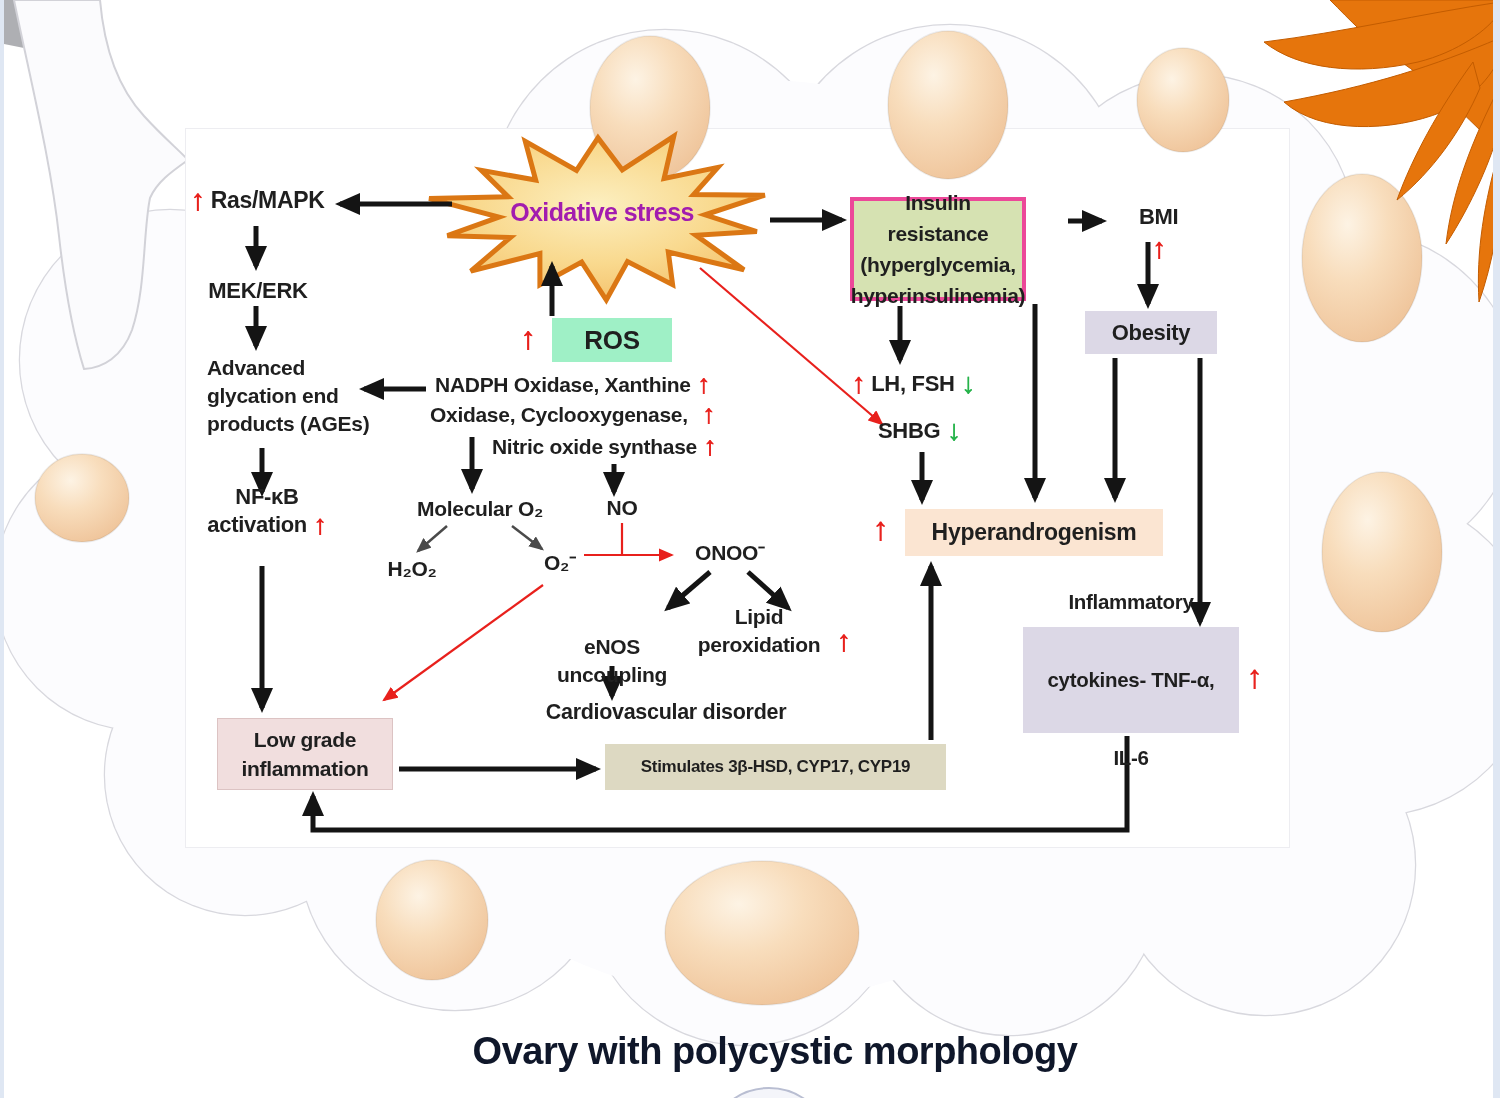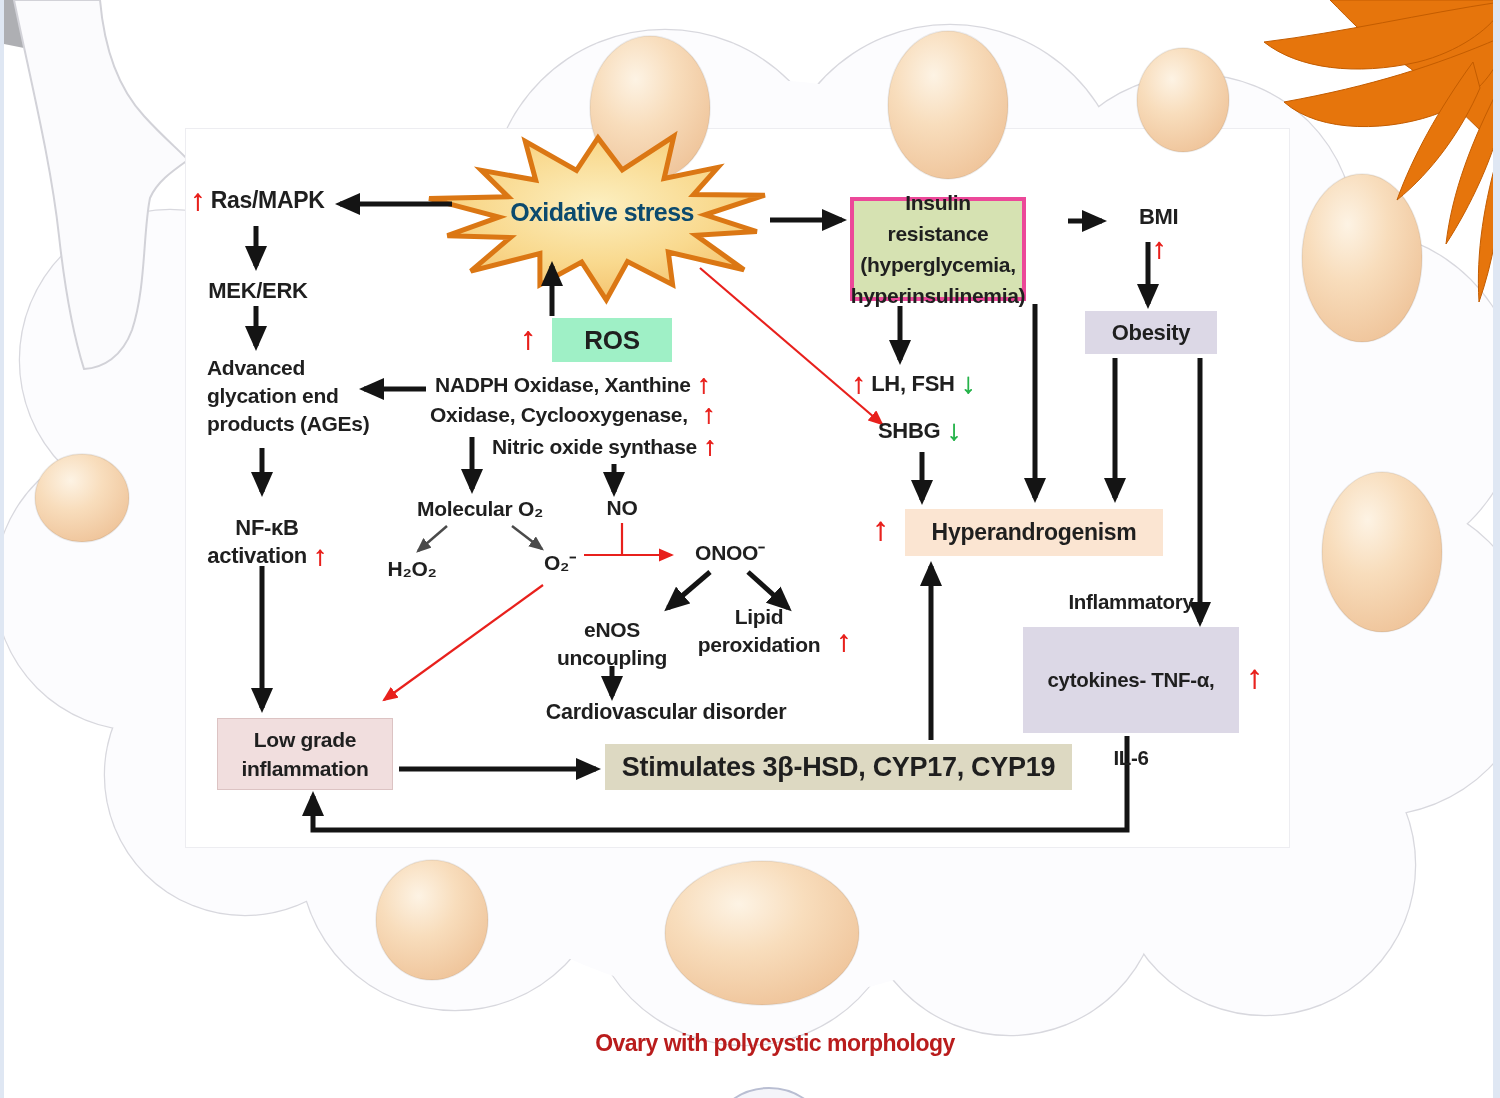--- a/index.html
+++ b/index.html
@@ -14,21 +14,21 @@
   .canvas{position:absolute;left:185px;top:128px;width:1105px;height:720px;
           background:#ffffff;border:1px solid #ededf1;box-sizing:border-box;}
   .node{position:absolute;font-weight:700;letter-spacing:-0.3px;line-height:1.3;}
   .ctr{text-align:center;}
   .bx{position:absolute;display:flex;flex-direction:column;justify-content:center;
       align-items:center;font-weight:700;text-align:center;box-sizing:border-box;letter-spacing:-0.3px;}
   .row{display:inline-flex;align-items:center;gap:6px;line-height:1;}
   .ru{color:var(--red);text-shadow:0.7px 0 currentColor;line-height:1;}
   .gd{color:var(--green);text-shadow:0.7px 0 currentColor;line-height:1;}
   .caption{position:absolute;left:375px;top:1030px;width:800px;text-align:center;
-           font-size:23px;font-weight:700;color:#b91c1c;letter-spacing:-0.5px;}
+           font-size:38px;font-weight:700;color:#0f172a;letter-spacing:-0.5px;}
 </style>
 </head>
 <body>
 
 <svg class="layer" viewBox="0 0 1500 1098">
   <g stroke="#d8d8de" stroke-width="2.5" fill="#fcfcfe">
     <circle cx="380" cy="360" r="180"></circle>
       <circle cx="665" cy="205" r="175"></circle>
     <circle cx="950" cy="200" r="175"></circle>
       <circle cx="1195" cy="235" r="160"></circle>
@@ -162,29 +162,29 @@
 </div>
 
 <div class="node ctr" style="left:198px;top:277px;width:120px;font-size:22px;">MEK/ERK</div>
 
 <div class="node" style="left:207px;top:354px;width:175px;font-size:21px;line-height:28px;">
   <div>Advanced</div>
   <div>glycation end</div>
   <div>products (AGEs)</div>
 </div>
 
-<div class="node ctr" style="left:192px;top:514px;width:150px;font-size:22px;line-height:28px;">
+<div class="node ctr" style="left:192px;top:483px;width:150px;font-size:22px;line-height:28px;">
   <div>NF-κB</div>
   <div class="row" style="justify-content:center;">
     <span>activation</span>
     <span class="ru" style="font-size:28px;">↑</span>
   </div>
 </div>
 
-<div class="node ctr" style="left:462px;top:196px;width:280px;font-size:25px;color:#0c4a6e;letter-spacing:-0.6px;">Oxidative stress</div>
+<div class="node ctr" style="left:462px;top:196px;width:280px;font-size:25px;color:#a21caf;letter-spacing:-0.6px;">Oxidative stress</div>
 
 <span class="node ru" style="left:520px;top:322px;font-size:32px;">↑</span>
 <div class="bx" style="left:552px;top:318px;width:120px;height:44px;background:var(--mint);font-size:26px;">ROS</div>
 
 <div class="node ctr" style="left:430px;top:370px;width:285px;font-size:21px;line-height:30px;">
   <div class="row" style="justify-content:center;">
     <span>NADPH Oxidase, Xanthine</span>
     <span class="ru" style="font-size:27px;">↑</span>
   </div>
   <div class="row" style="justify-content:center;gap:14px;">
@@ -196,38 +196,38 @@
   <span style="font-size:21px;">Nitric oxide synthase</span>
   <span class="ru" style="font-size:27px;">↑</span>
 </div>
 
 <div class="node ctr" style="left:398px;top:495px;width:164px;font-size:21px;">Molecular O₂</div>
 <div class="node ctr" style="left:376px;top:555px;width:72px;font-size:21px;">H₂O₂</div>
 <div class="node ctr" style="left:528px;top:549px;width:64px;font-size:21px;">O₂⁻</div>
 <div class="node ctr" style="left:592px;top:494px;width:60px;font-size:21px;">NO</div>
 <div class="node ctr" style="left:678px;top:539px;width:104px;font-size:21px;">ONOO⁻</div>
 
-<div class="node ctr" style="left:548px;top:616px;width:128px;font-size:21px;line-height:28px;">
+<div class="node ctr" style="left:548px;top:633px;width:128px;font-size:21px;line-height:28px;">
   <div>eNOS</div>
   <div>uncoupling</div>
 </div>
 <div class="node ctr" style="left:686px;top:603px;width:146px;font-size:21px;line-height:28px;">
   <div>Lipid</div>
   <div>peroxidation</div>
 </div>
 <span class="node ru" style="left:836px;top:626px;font-size:30px;">↑</span>
 
 <div class="node ctr" style="left:528px;top:699px;width:276px;font-size:21.5px;">Cardiovascular disorder</div>
 
 <div class="bx" style="left:217px;top:718px;width:176px;height:72px;background:var(--pink);border:1px solid #dcc3c3;font-size:21px;line-height:29px;">
   <div>Low grade</div>
   <div>inflammation</div>
 </div>
 
-<div class="bx" style="left:605px;top:744px;width:467px;height:46px;background:var(--khaki);font-size:27px;text-align:center;">Stimulates 3β-HSD, CYP17, CYP19</div>
+<div class="bx" style="left:605px;top:744px;width:341px;height:46px;background:var(--khaki);font-size:17px;text-align:center;">Stimulates 3β-HSD, CYP17, CYP19</div>
 
 <div class="bx" style="left:850px;top:197px;width:176px;height:104px;background:var(--olive);border:4px solid #ec4899;font-size:21px;line-height:31px;text-align:center;">
   <div>Insulin resistance</div>
   <div>(hyperglycemia,</div>
   <div>hyperinsulinemia)</div>
 </div>
 
 <div class="node row" style="left:1139px;top:206px;flex-direction:column;">
   <span style="font-size:22px;">BMI</span>
   <span class="ru" style="font-size:29px;">↑</span>

